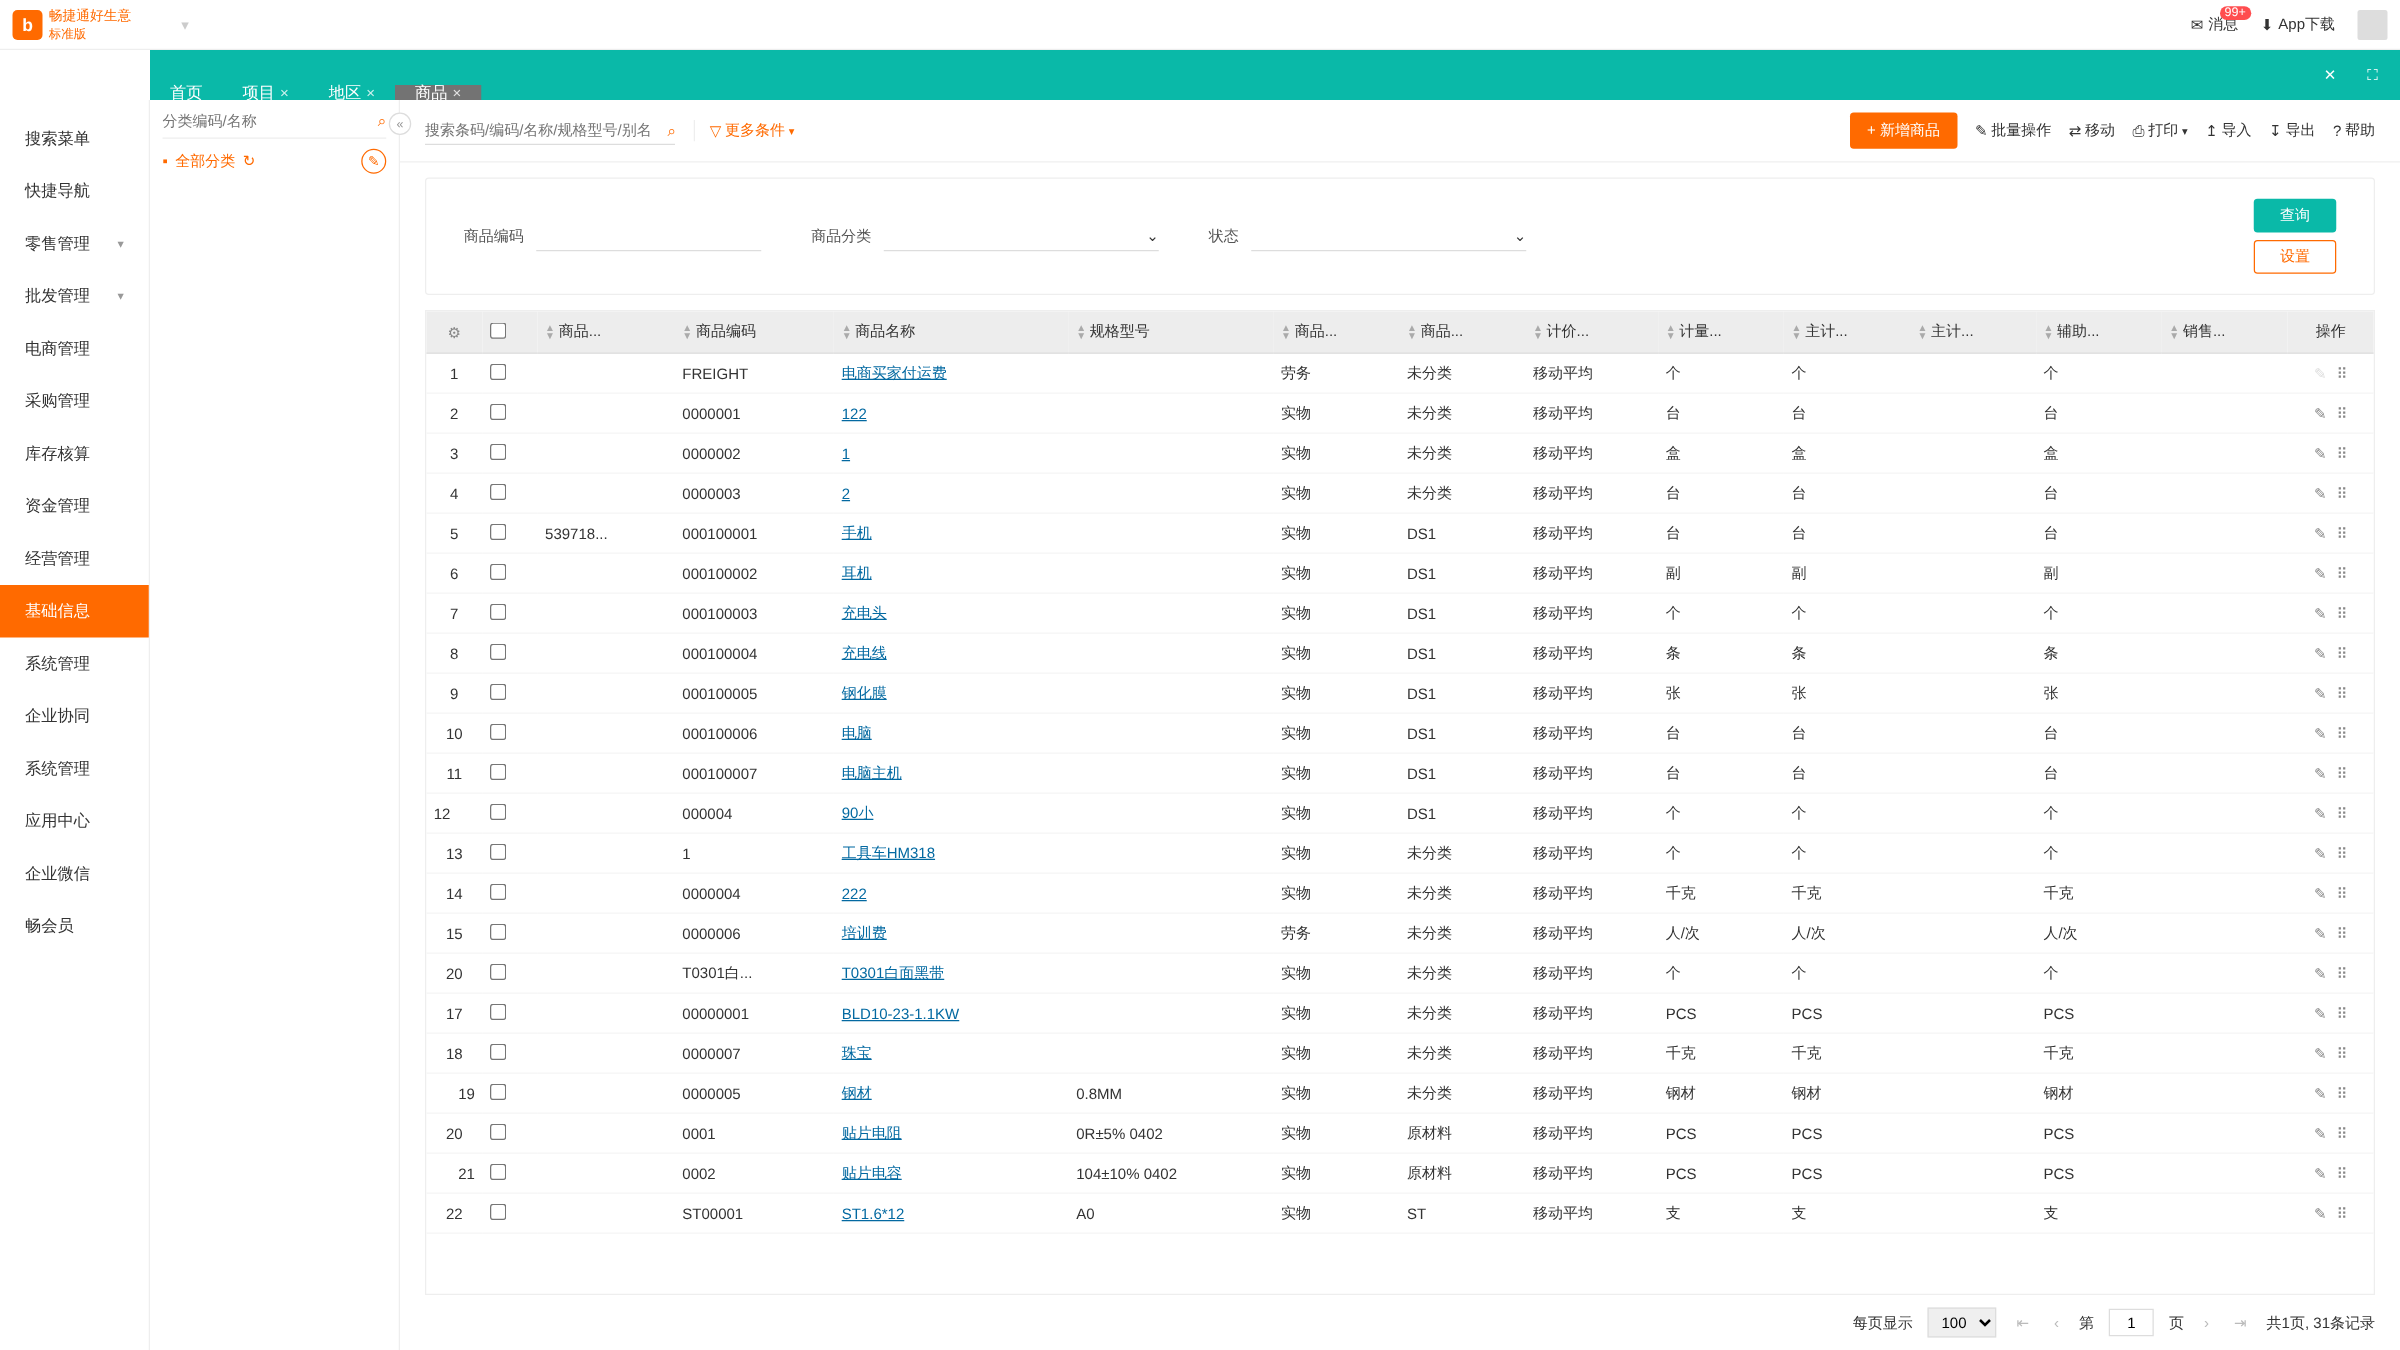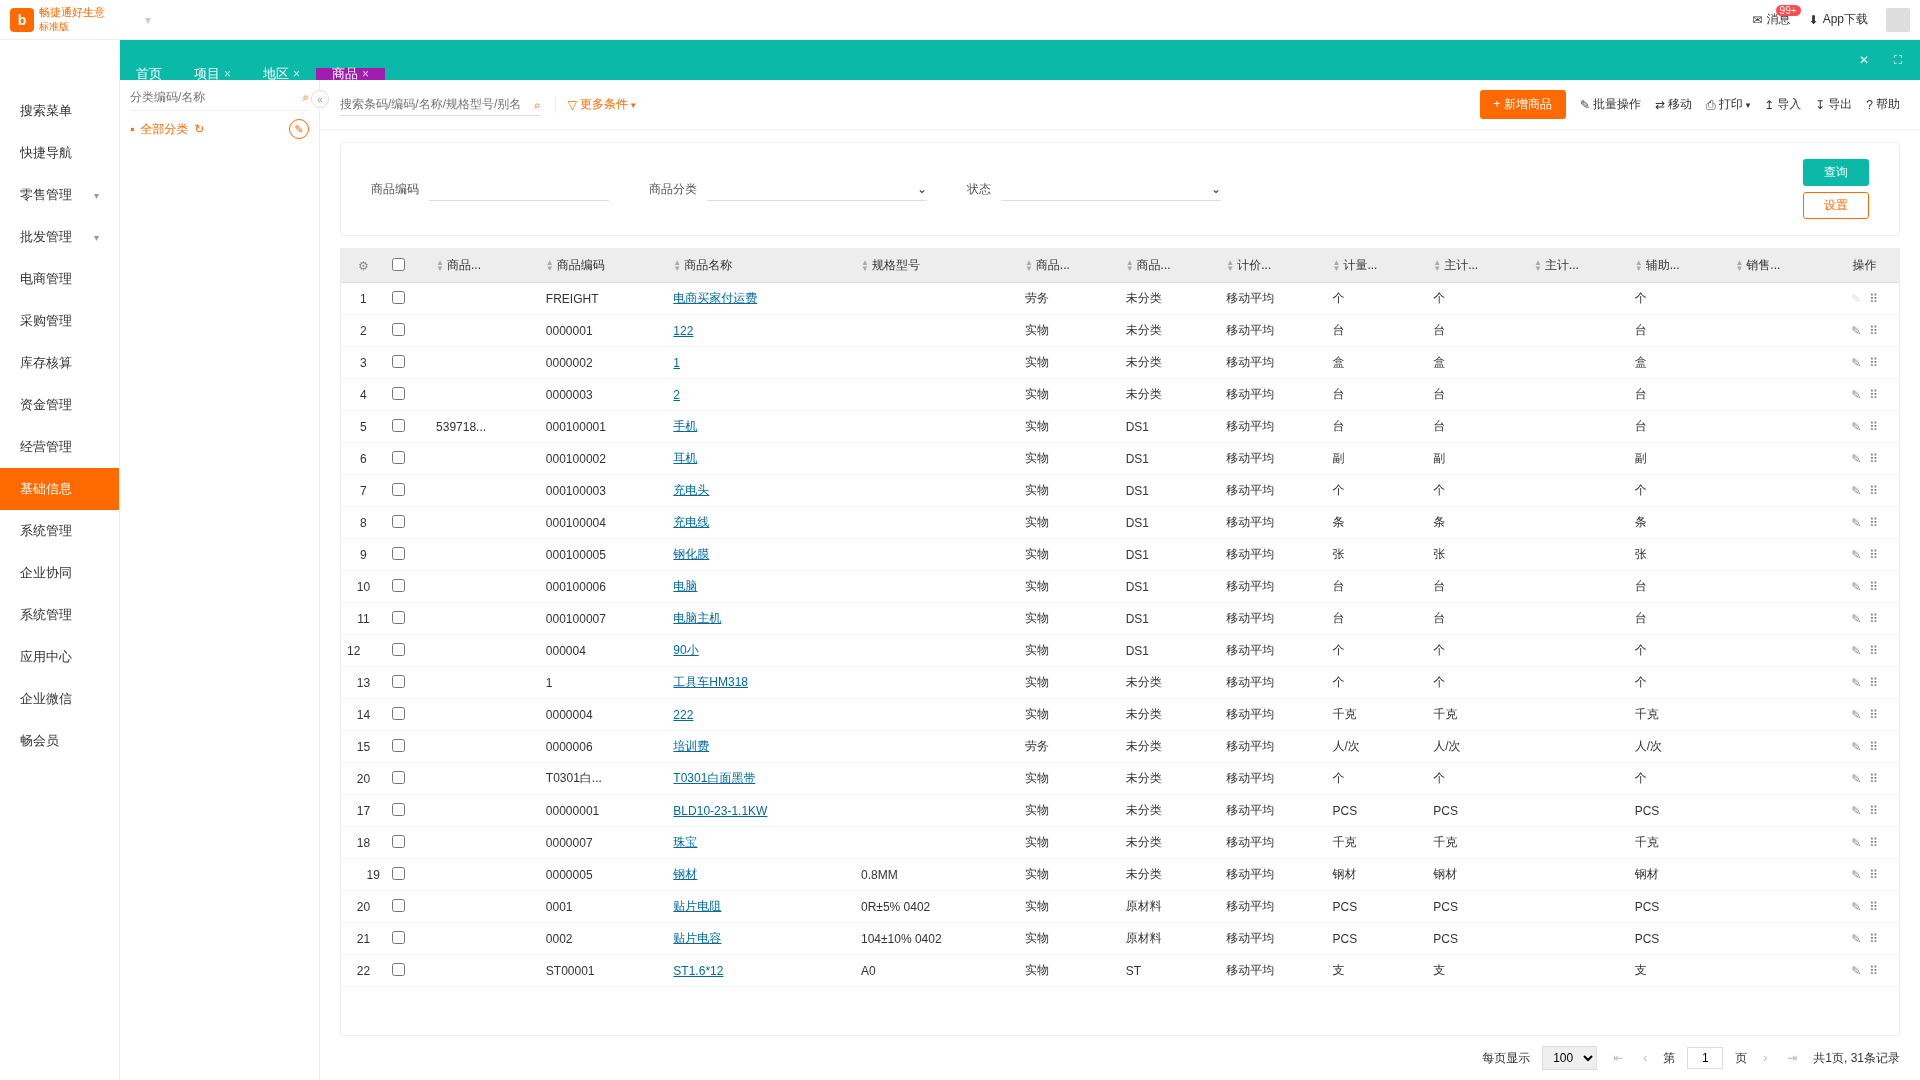--- a/index.html
+++ b/index.html
@@ -14,21 +14,21 @@
 .header-mid { flex: 1; display: flex; align-items: center; padding-left: 40px; color: #ccc; gap: 6px; }
 .header-right { display: flex; align-items: center; gap: 18px; font-size: 12px; }
 .header-item { display: flex; align-items: center; gap: 4px; cursor: pointer; position: relative; }
 .badge { position: absolute; top: -6px; right: -10px; background: #ff4d4f; color: #fff; border-radius: 8px; padding: 0 4px; font-size: 10px; }
 .avatar { width: 24px; height: 24px; background: #ddd; border-radius: 2px; }
 
 
 .tab-bar { height: 40px; background: #0ab9a8; display: flex; align-items: stretch; }
 .tab-left-space { width: 120px; background: #fff; }
 .tab { padding: 0 16px; display: flex; align-items: center; color: #fff; font-size: 13px; cursor: pointer; gap: 4px; margin-top: 28px; }
-.tab.active { background: #a21caf; }
+.tab.active { background: #737373; }
 .tab-close { font-size: 12px; opacity: 0.8; }
 .tab-bar-actions { margin-left: auto; display: flex; align-items: center; padding-right: 10px; gap: 10px; }
 .tab-action-btn { width: 24px; height: 24px; color: #fff; display: flex; align-items: center; justify-content: center; cursor: pointer; }
 
 
 .main-layout { display: flex; height: calc(100vh - 80px); }
 .sidebar { width: 120px; border-right: 1px solid #eee; padding-top: 10px; }
 .sidebar-item { padding: 12px 20px; font-size: 13px; cursor: pointer; position: relative; display: flex; align-items: center; justify-content: space-between; }
 .sidebar-item.active { background: #ff6a00; color: #fff; }
 .sidebar-caret { font-size: 10px; color: #999; }
@@ -727,21 +727,21 @@
               <td>PCS</td>
               <td></td>
               <td>
                 <div class="row-actions">
                   <span class="act-icon" style="">✎</span>
                   <span class="act-icon">⠿</span>
                 </div>
               </td>
             </tr>
             <tr>
-              <td style="text-align:center">21</td>
+              <td style="text-align:right">21</td>
               <td><input type="checkbox" style=""></td>
               <td></td>
               <td>0002</td>
               <td class="link">贴片电容</td>
               <td>104±10% 0402</td>
               <td>实物</td>
               <td>原材料</td>
               <td>移动平均</td>
               <td>PCS</td>
               <td>PCS</td>

